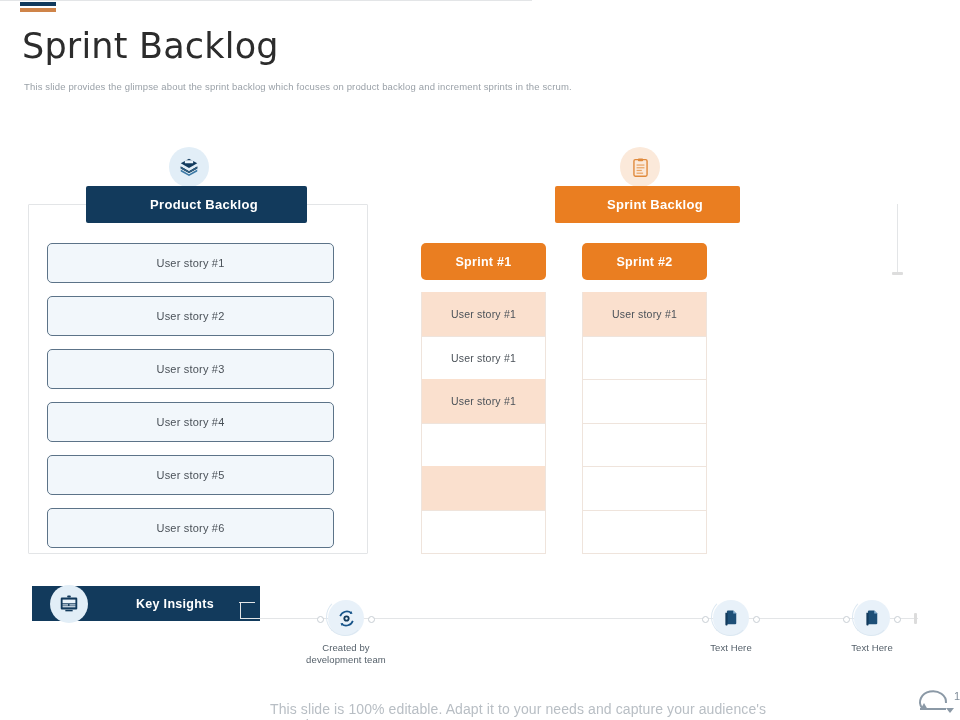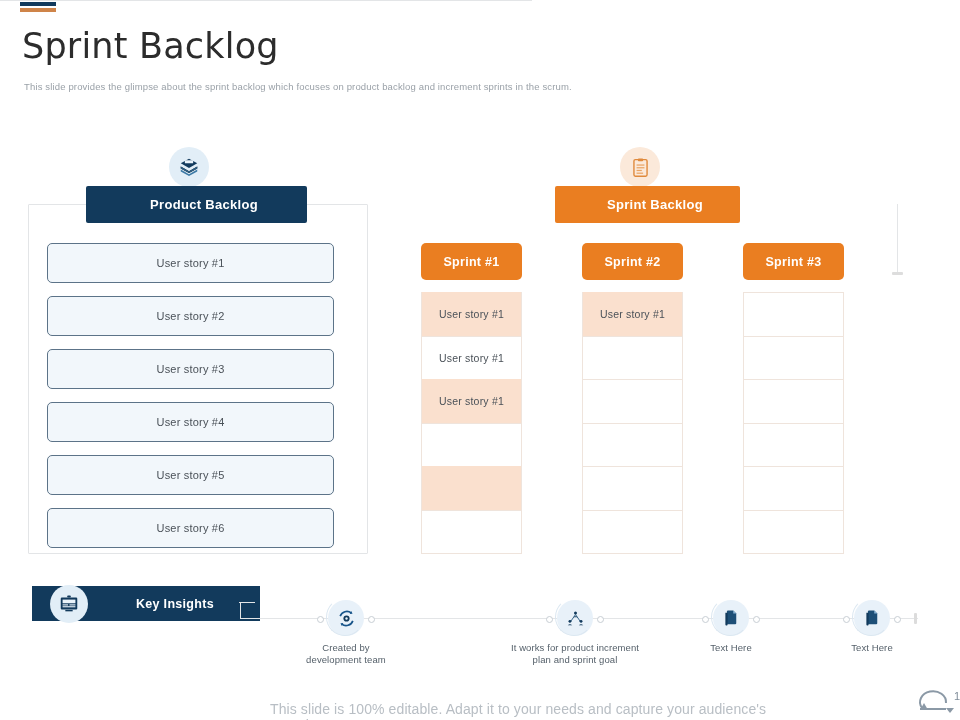--- a/index.html
+++ b/index.html
@@ -61,21 +61,21 @@
 
   
   .pb-list{position:absolute;left:47px;top:243px;width:287px;}
   .pb-item{
     height:38px;margin-bottom:13px;border:1px solid #5c7388;border-radius:5px;
     background:#f2f7fb;display:flex;align-items:center;justify-content:center;
     font-size:11px;color:#4a5158;letter-spacing:.2px;
   }
 
   
-  .sprint-col{position:absolute;top:243px;width:101px;}
+  .sprint-col{position:absolute;top:243px;width:125px;}
   .sprint-head{
     height:37px;border-radius:5px;background:#ea7e21;color:#fff;
     display:flex;align-items:center;justify-content:center;
     font-weight:bold;font-size:12.5px;letter-spacing:.3px;
   }
   .sprint-cells{margin-top:12px;border:1px solid #efe4dc;border-top:none;}
   .sprint-cell{
     height:42.5px;border-top:1px solid #efe4dc;
     display:flex;align-items:center;justify-content:center;
     font-size:10.5px;color:#4a5158;letter-spacing:.2px;
@@ -211,31 +211,20 @@
     <div class="sprint-cells">
       <div class="sprint-cell fill">User story #1</div>
       <div class="sprint-cell"></div>
       <div class="sprint-cell"></div>
       <div class="sprint-cell"></div>
       <div class="sprint-cell"></div>
       <div class="sprint-cell"></div>
     </div>
   </div>
 
-  <div class="sprint-col" id="col-3">
-    <div class="sprint-head">Sprint #3</div>
-    <div class="sprint-cells">
-      <div class="sprint-cell"></div>
-      <div class="sprint-cell"></div>
-      <div class="sprint-cell"></div>
-      <div class="sprint-cell"></div>
-      <div class="sprint-cell"></div>
-      <div class="sprint-cell"></div>
-    </div>
-  </div>
 
   <div id="ki-bar">
     <span class="ki-label">Key Insights</span>
   </div>
   <div id="ki-circle">
     <svg width="22" height="22" viewBox="0 0 24 24" aria-hidden="true">
       <rect x="3" y="5" width="18" height="13" rx="1.2" fill="#123a5c"></rect>
       <rect x="5" y="7.2" width="14" height="4" fill="#eaf3fa"></rect>
       <rect x="5" y="12.4" width="6" height="1.2" fill="#eaf3fa"></rect>
       <rect x="5" y="14.4" width="14" height="1.2" fill="#eaf3fa"></rect>
@@ -260,36 +249,20 @@
         <path d="M18 2.5 L19.6 6 L16 6.2 Z" fill="#17548a"></path>
         <path d="M6 21.5 L4.4 18 L8 17.8 Z" fill="#17548a"></path>
         <circle cx="12" cy="12" r="3.9" fill="#123a5c"></circle>
         <circle cx="12" cy="12" r="1.5" fill="#eaf3fa"></circle>
       </svg>
     </div>
     <div class="tl-text">Created by</div>
     <div class="tl-text" style="margin-top:0">development team</div>
   </div>
 
-  <div class="tl-node" id="tl-2" style="width:180px">
-    <div class="tl-ring">
-      <div class="tl-cap"></div>
-      <svg width="19" height="19" viewBox="0 0 24 24" aria-hidden="true">
-        <path d="M12 7 L5 17 M12 7 L19 17" fill="none" stroke="#2c5f86" stroke-width="1.2"></path>
-        <circle cx="12" cy="5" r="1.9" fill="#123a5c"></circle>
-        <path d="M9 10.5 q3-2.6 6 0 z" fill="#123a5c"></path>
-        <circle cx="5" cy="15.6" r="1.8" fill="#123a5c"></circle>
-        <path d="M2.2 20.6 q2.8-2.5 5.6 0 z" fill="#123a5c"></path>
-        <circle cx="19" cy="15.6" r="1.8" fill="#123a5c"></circle>
-        <path d="M16.2 20.6 q2.8-2.5 5.6 0 z" fill="#123a5c"></path>
-      </svg>
-    </div>
-    <div class="tl-text">It works for product increment</div>
-    <div class="tl-text" style="margin-top:0">plan and sprint goal</div>
-  </div>
 
   <div class="tl-node" id="tl-3">
     <div class="tl-ring">
       <div class="tl-cap"></div>
       <svg width="18" height="18" viewBox="0 0 24 24" aria-hidden="true">
         <path d="M8 2 h7 l4 4 v13 a1.4 1.4 0 0 1 -1.4 1.4 H8 A1.4 1.4 0 0 1 6.6 19 V3.4 A1.4 1.4 0 0 1 8 2 Z" fill="#1d4f77"></path>
         <path d="M15 2 v4 h4 Z" fill="#88b4d6"></path>
         <path d="M4.5 5 h3 v15.8 a1.2 1.2 0 0 1 -1.2 1.2 H5.7 A1.2 1.2 0 0 1 4.5 20.8 Z" fill="#123a5c"></path>
       </svg>
     </div>

